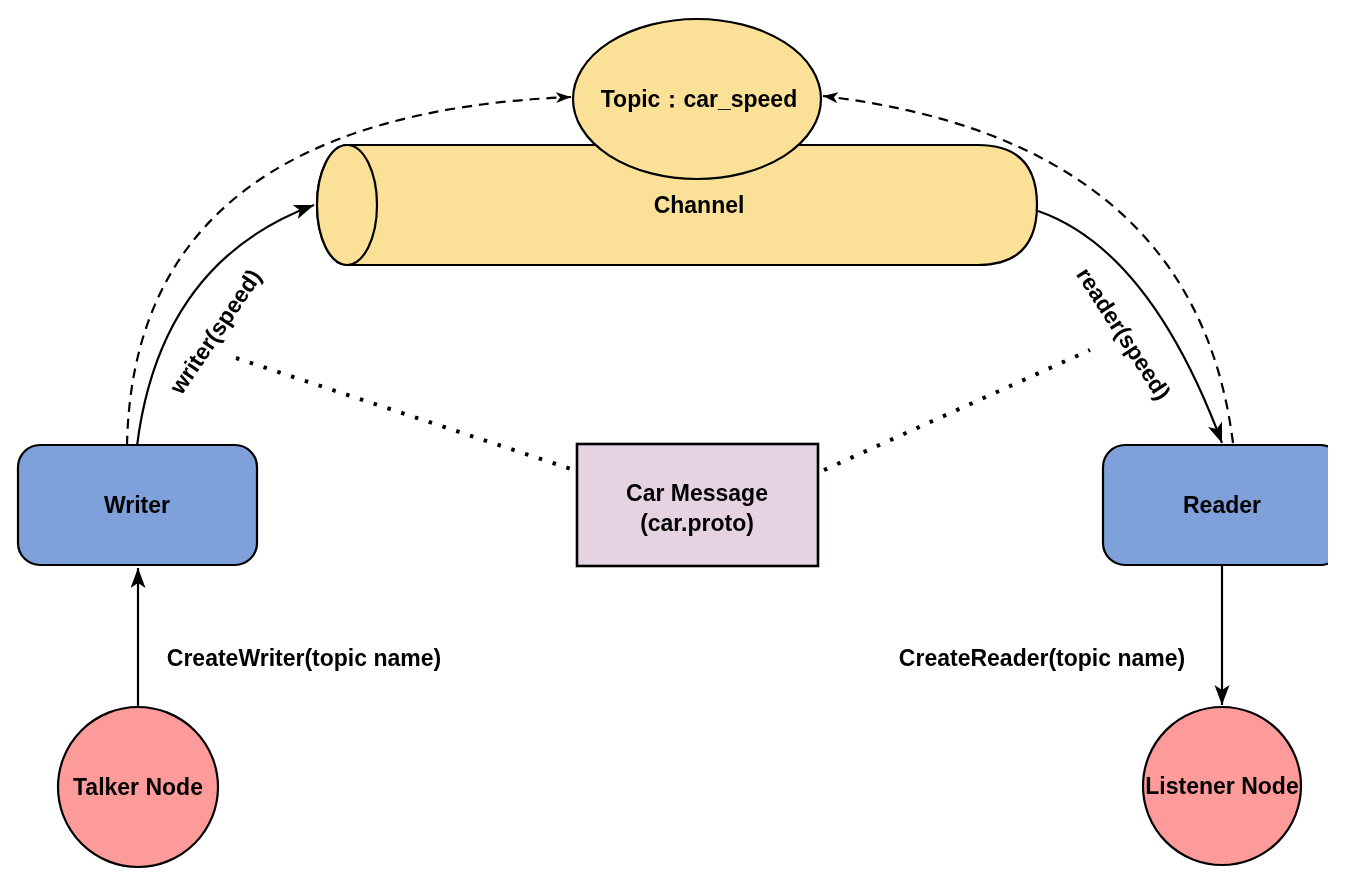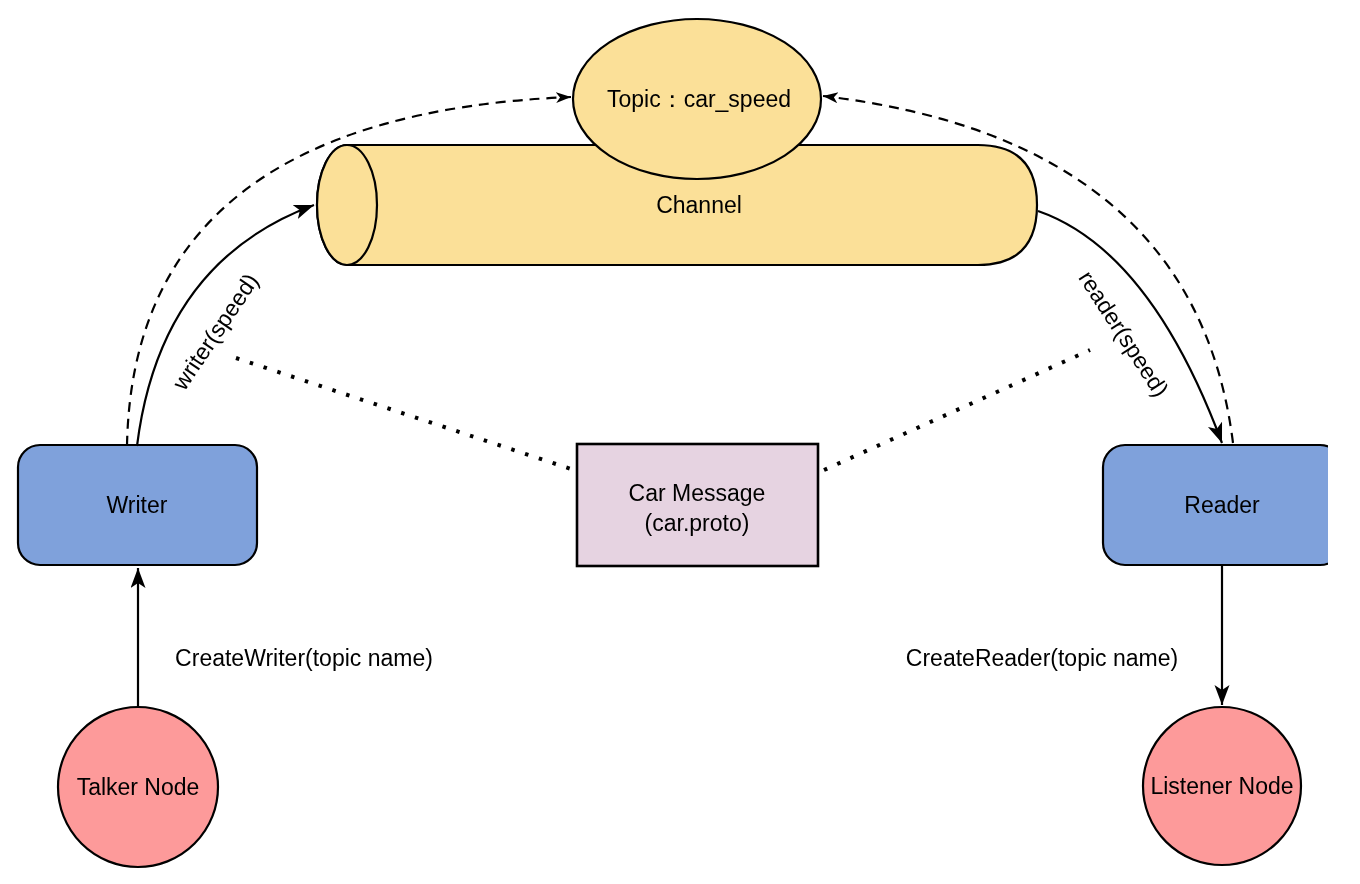--- a/index.html
+++ b/index.html
@@ -1,17 +1,17 @@
 <!DOCTYPE html>
 <html style="--background: #FFFFFF; --stroke: #000000; --node-yellow: #FBE098; --node-blue: #7FA1DB; --node-red: #FD9A9A; --node-lavender: #E6D3E1;"><head>
 <meta charset="utf-8">
 <style>
   html,body{margin:0;padding:0;background:var(--background,#fff);}
   #stage{position:relative;width:1328px;height:884px;background:var(--background,#fff);overflow:hidden;
-         font-family:"Liberation Sans",sans-serif;}
+         font-family:"Liberation Sans",sans-serif;font-weight:bold;}
   svg{position:absolute;inset:0;}
   .shape{stroke:var(--stroke,#000);stroke-width:2.2;}
   .yellow{fill:var(--node-yellow,#FBE098);}
   .blue{fill:var(--node-blue,#7FA1DB);}
   .red{fill:var(--node-red,#FD9A9A);}
   .lavender{fill:var(--node-lavender,#E6D3E1);stroke-width:2.6;}
   .edge{fill:none;stroke:var(--stroke,#000);stroke-width:2.2;}
   .dashed{stroke-dasharray:10 7;}
   .dotted{stroke-width:4;stroke-dasharray:3.5 11;}
   text{fill:#000;font-size:23px;font-family:"Liberation Sans",sans-serif;}

